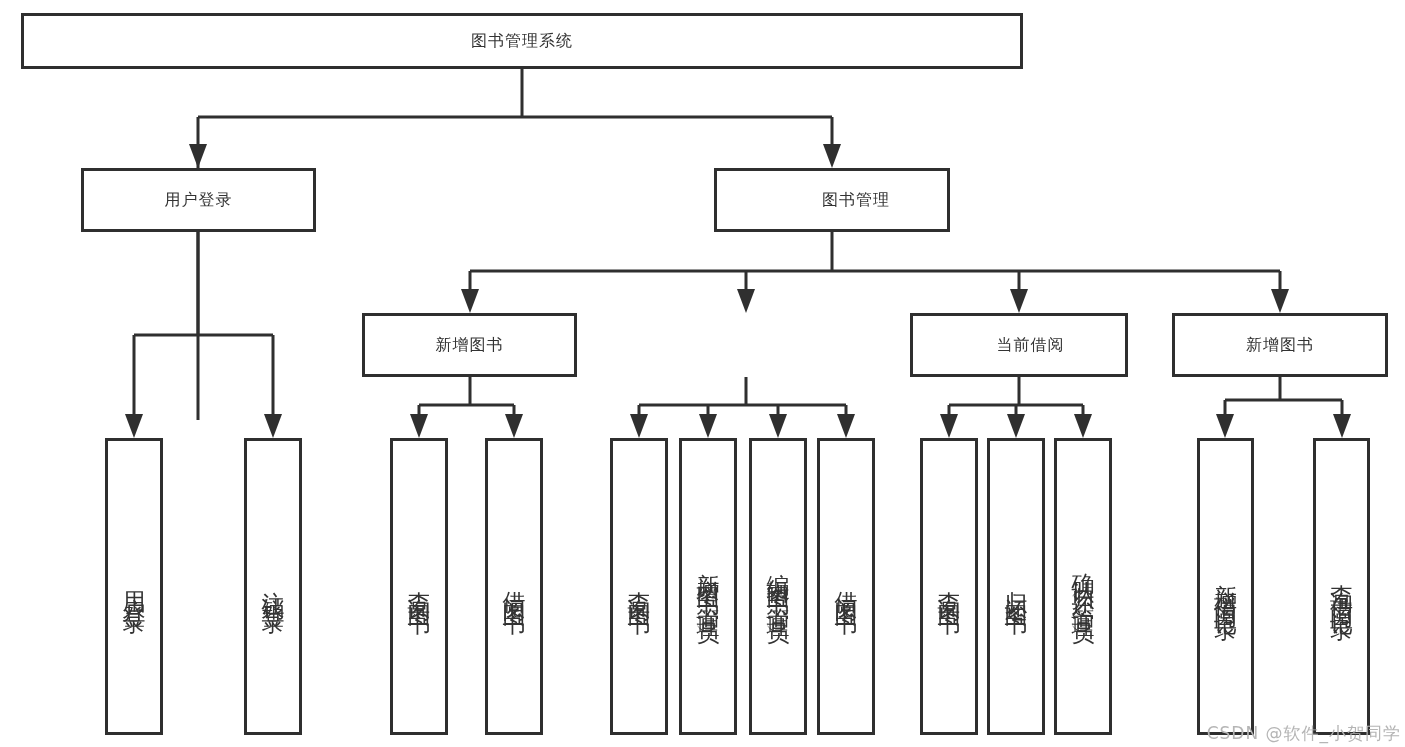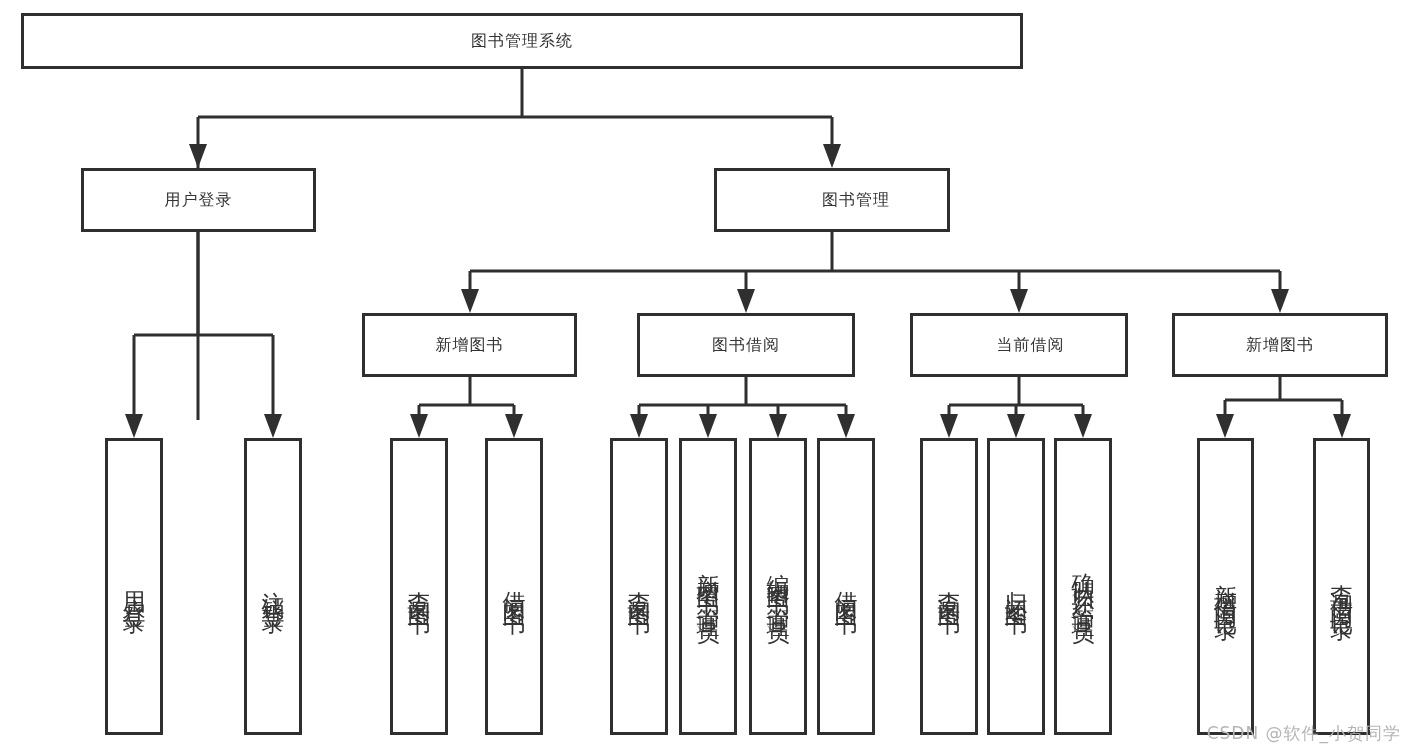--- a/index.html
+++ b/index.html
@@ -71,21 +71,20 @@
     <polygon points="1225,438 1216,414 1234,414"></polygon>
     <polygon points="1342,438 1333,414 1351,414"></polygon>
   </svg>
 
   <div class="hbox" style="left:21px;top:13px;width:1002px;height:56px;">图书管理系统</div>
 
   <div class="hbox" style="left:81px;top:168px;width:235px;height:64px;">用户登录</div>
   <div class="hbox" style="left:714px;top:168px;width:236px;height:64px;padding-left:48px;">图书管理</div>
 
   <div class="hbox" style="left:362px;top:313px;width:215px;height:64px;">新增图书</div>
-  <div class="hbox" style="left:637px;top:313px;width:218px;height:64px;">图书借阅</div>
   <div class="hbox" style="left:910px;top:313px;width:218px;height:64px;padding-left:23px;">当前借阅</div>
   <div class="hbox" style="left:1172px;top:313px;width:216px;height:64px;">新增图书</div>
 
   <div class="vbox" style="left:105px;top:438px;width:58px;height:297px;">
     <span class="vtext">用户登录</span>
   </div>
   <div class="vbox" style="left:244px;top:438px;width:58px;height:297px;">
     <span class="vtext">注销登录</span>
   </div>
 

